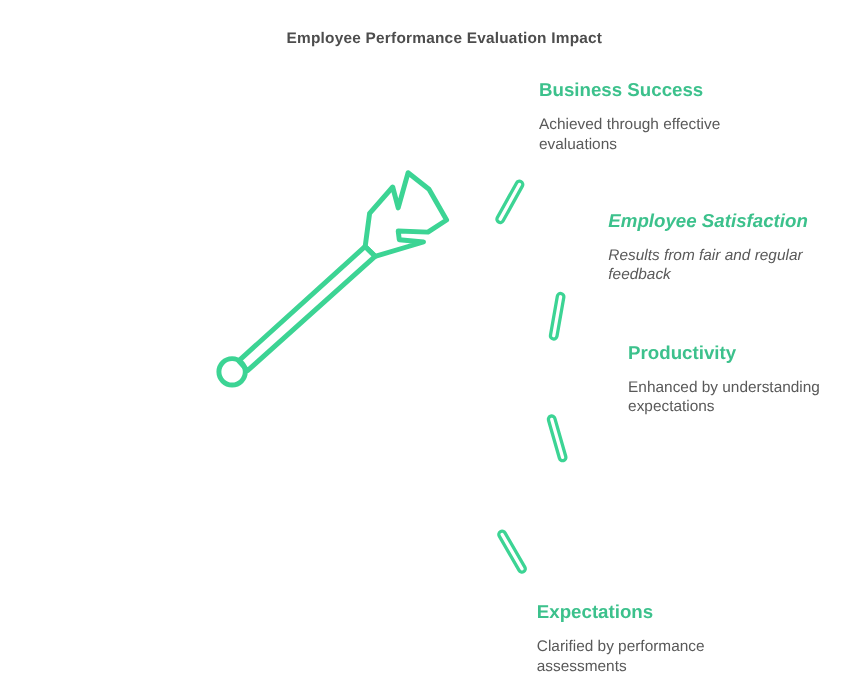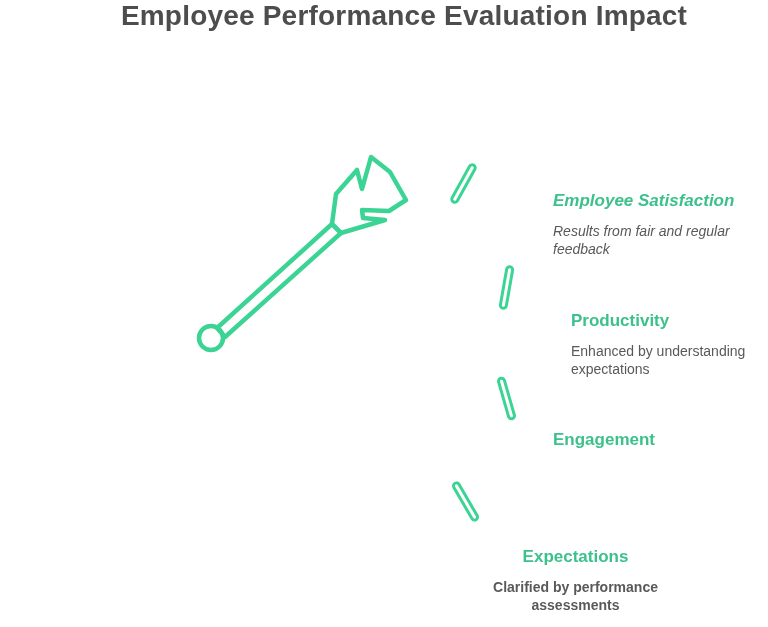--- a/index.html
+++ b/index.html
@@ -5,23 +5,23 @@
   html,body{margin:0;padding:0;background:#ffffff;}
   #canvas{
     position:relative;
     width:768px;height:627px;
     background:#ffffff;
     overflow:hidden;
     font-family:"Liberation Sans", sans-serif;
   }
   .diagram-title{
     position:absolute;
-    left:40px;top:0;width:728px;
+    left:40px;top:26px;width:728px;
     text-align:center;
-    font-size:28px;font-weight:bold;
+    font-size:14px;font-weight:bold;
     color:#4d4d4d;
     letter-spacing:0.2px;
   }
   .item{position:absolute;}
   .item-label{
     font-size:17px;font-weight:bold;
     color:#3cc18c;
     line-height:20px;
     white-space:nowrap;
   }
@@ -36,21 +36,21 @@
     width:9px;height:45px;
     border:3px solid #3cd494;
     border-radius:6px;
     box-sizing:border-box;
     background:transparent;
   }
   #item-1{left:490px;top:72px;}  #item-1 .item-desc{width:195px;}
   #item-2{left:553px;top:191px;font-style:italic;} #item-2 .item-desc{width:205px;}
   #item-3{left:571px;top:311px;} #item-3 .item-desc{width:200px;}
   #item-4{left:553px;top:430px;} #item-4 .item-desc{width:205px;}
-  #item-5{left:488px;top:547px;text-align:center;} #item-5 .item-desc{width:175px;font-weight:bold;}
+  #item-5{left:488px;top:547px;} #item-5 .item-desc{width:175px;}
   #dash-1{left:459px;top:161px;transform:rotate(29deg);}
   #dash-2{left:502px;top:265px;transform:rotate(10deg);}
   #dash-3{left:502px;top:376px;transform:rotate(-16deg);}
   #dash-4{left:461px;top:479px;transform:rotate(-30deg);}
   #arrow-svg{position:absolute;left:0;top:0;pointer-events:none;}
 </style>
 </head>
 <body>
 
 <div id="canvas">
@@ -63,33 +63,36 @@
       <path d="M332,224 L217,328 L225,337 L341,233 Z"></path>
       <path d="M332,224 L336,194 L357,170 L362,189 L371,157 L390,172 L406,200 L389,211 L362,210 L363,218 L385,220 L341,233 Z"></path>
     </g>
   </svg>
 
   <div class="dash" id="dash-1"></div>
   <div class="dash" id="dash-2"></div>
   <div class="dash" id="dash-3"></div>
   <div class="dash" id="dash-4"></div>
 
+  <div class="item" id="item-1">
+    <div class="item-label">Business Success</div>
+    <div class="item-desc">Achieved through effective evaluations</div>
+  </div>
 
   <div class="item" id="item-2">
     <div class="item-label">Employee Satisfaction</div>
     <div class="item-desc">Results from fair and regular feedback</div>
   </div>
 
   <div class="item" id="item-3">
     <div class="item-label">Productivity</div>
     <div class="item-desc">Enhanced by understanding expectations</div>
   </div>
 
   <div class="item" id="item-4">
-    <div class="item-label">Engagement</div>
   </div>
 
   <div class="item" id="item-5">
     <div class="item-label">Expectations</div>
     <div class="item-desc">Clarified by performance assessments</div>
   </div>
 
 </div>
 
 </body></html>

